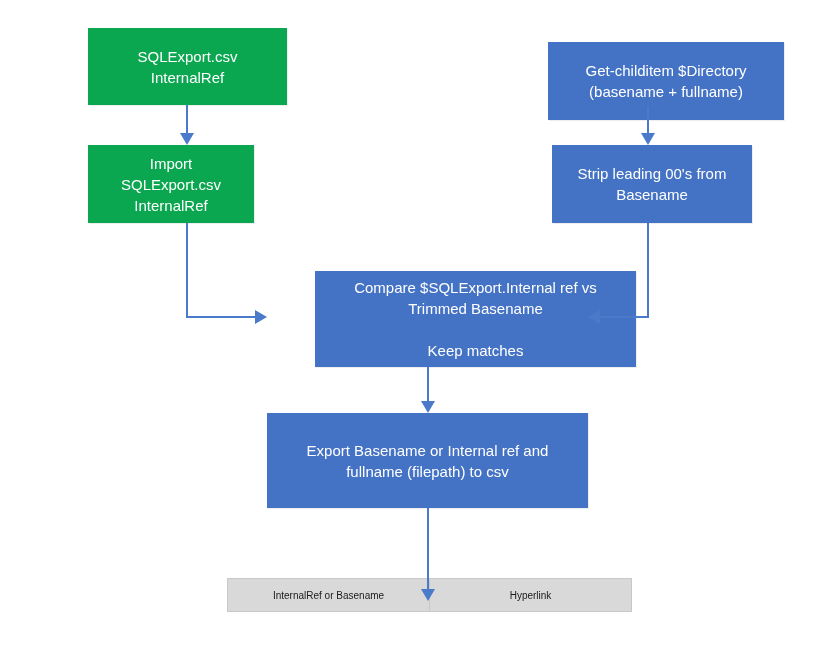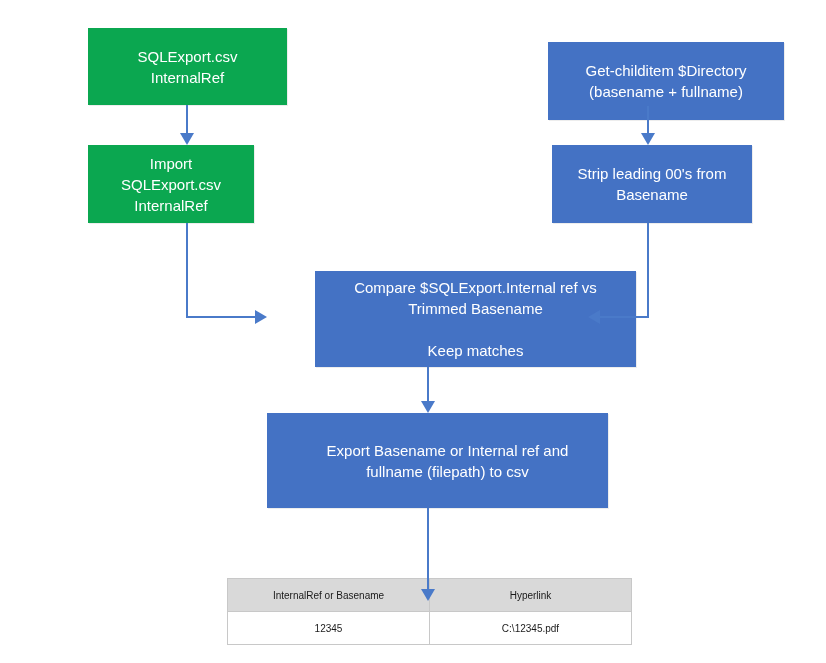--- a/index.html
+++ b/index.html
@@ -112,21 +112,21 @@
 Basename</div>
   </div>
 
   <div class="node blue" style="left:267px;top:271px;width:321px;height:96px;margin-left:48px;">
     <div class="node-label">Compare $SQLExport.Internal ref vs
 Trimmed Basename
 
 Keep matches</div>
   </div>
 
-  <div class="node blue" style="left:267px;top:413px;width:321px;height:95px;padding-left:20px;">
+  <div class="node blue" style="left:267px;top:413px;width:321px;height:95px;">
     <div class="node-label">Export Basename or Internal ref and
 fullname (filepath) to csv</div>
   </div>
 
   <div>
     <div class="conn line-v" style="left:186px;top:105px;height:28px;"></div>
     <div class="conn head head-down" style="left:180px;top:133px;"></div>
   </div>
 
   <div>
@@ -154,19 +154,15 @@
   <div>
     <div class="conn line-v" style="left:427px;top:508px;height:81px;"></div>
     <div class="conn head head-down" style="left:421px;top:589px;"></div>
   </div>
 
   <div class="result-table">
     <div class="table-row header">
       <div class="table-cell">InternalRef or Basename</div>
       <div class="table-cell">Hyperlink</div>
     </div>
-    <div class="table-row">
-      <div class="table-cell">12345</div>
-      <div class="table-cell">C:\12345.pdf</div>
-    </div>
   </div>
 
 </div>
 
 </body></html>

